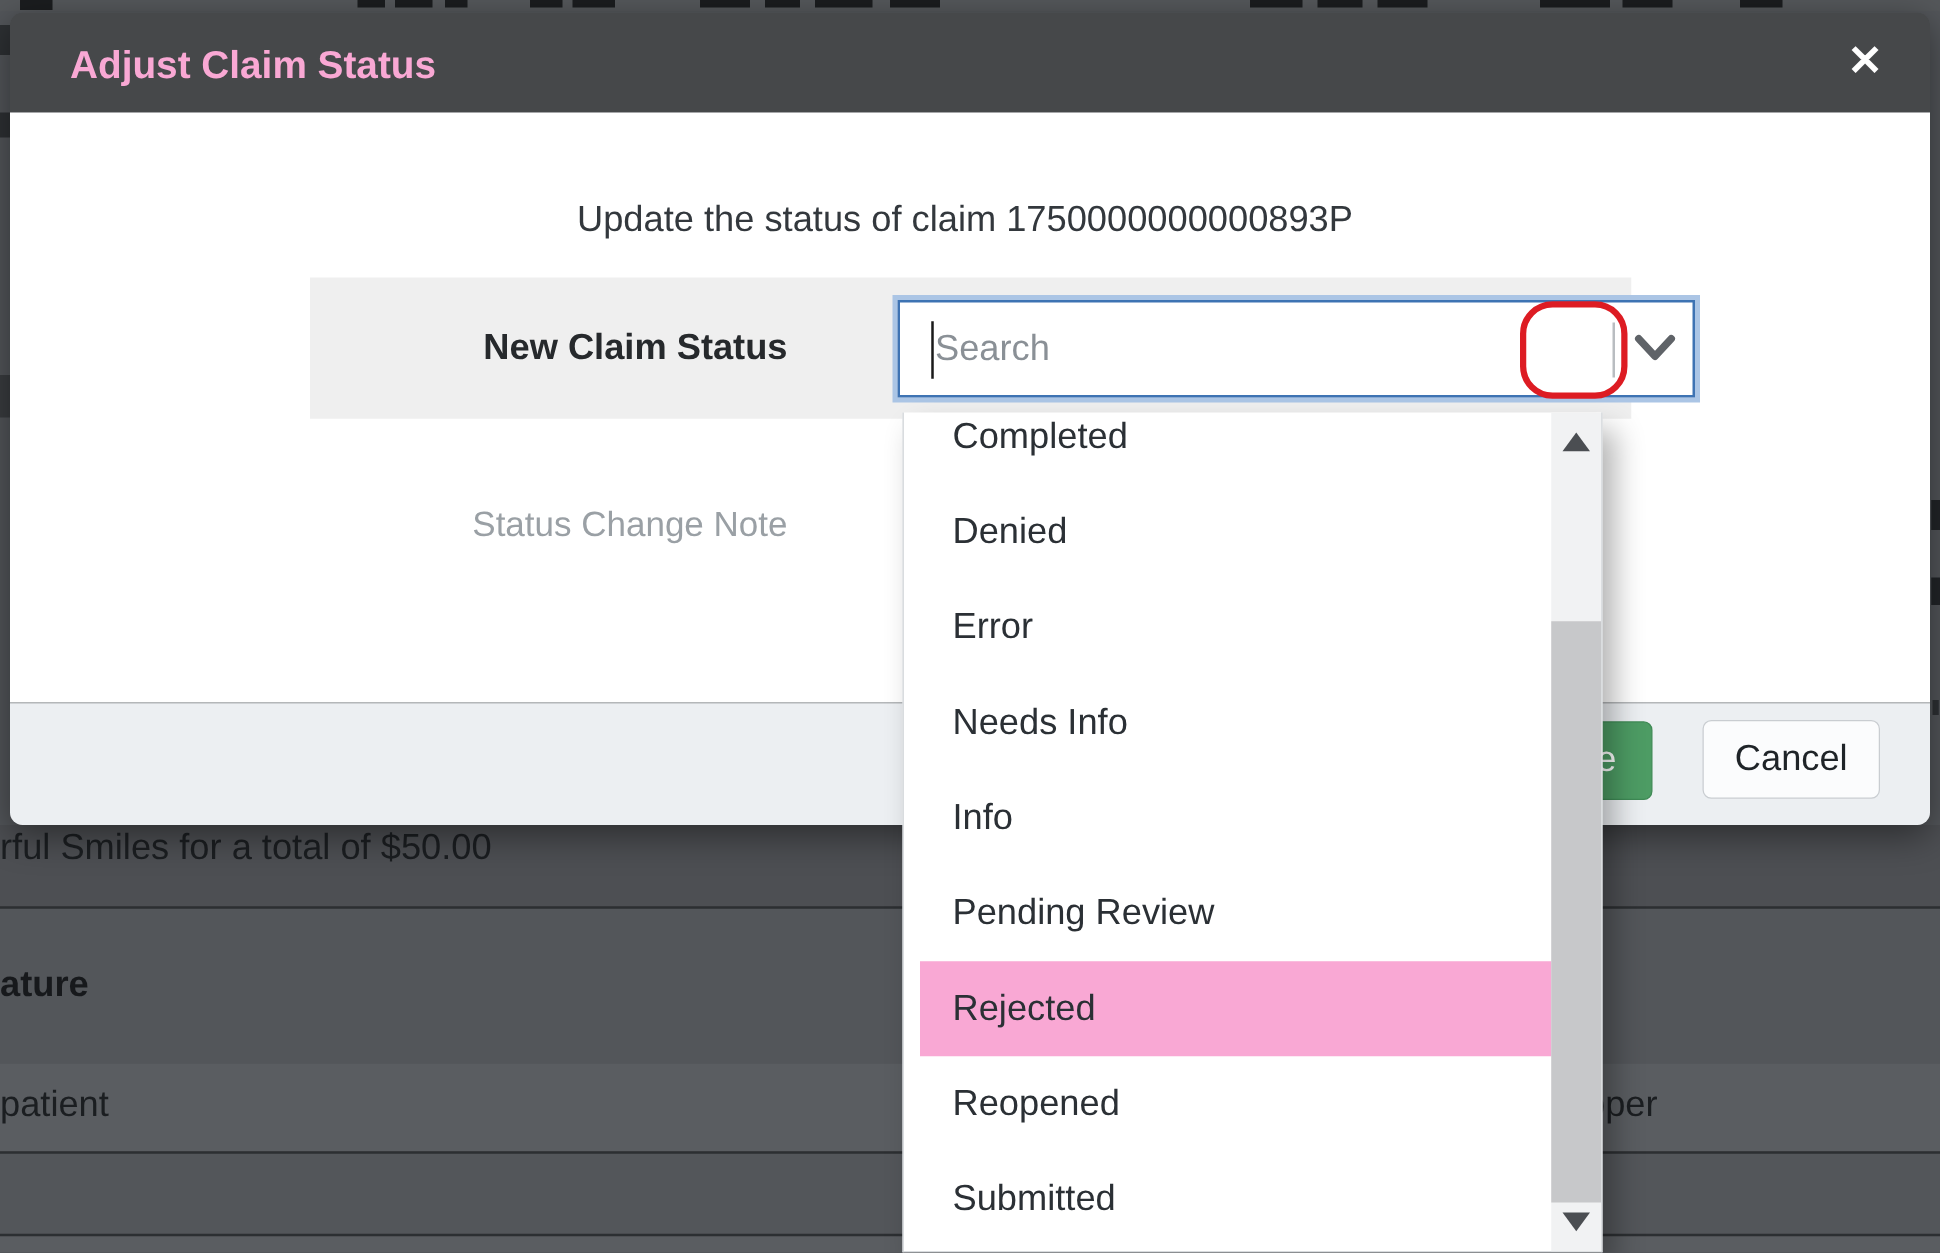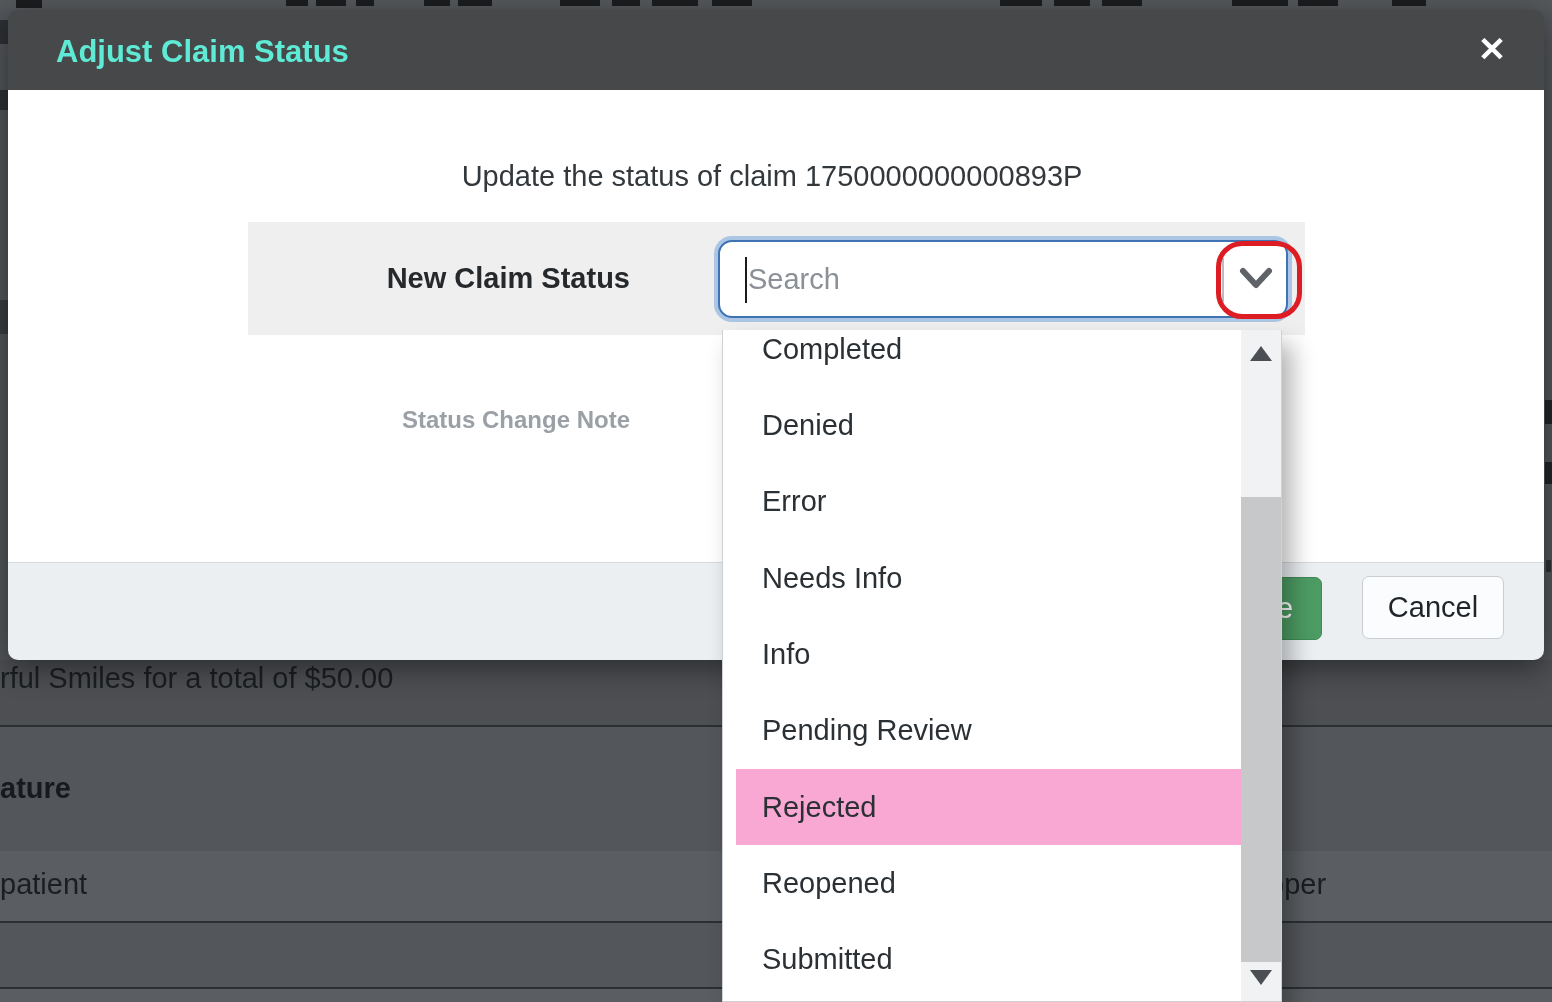--- a/index.html
+++ b/index.html
@@ -14,46 +14,46 @@
   .bg-band-light { position:absolute; left:0; width:1552px; background:rgba(255,255,255,0.045); }
   .bg-line { position:absolute; left:0; width:1552px; height:2px; background:#2c2f32; }
   .bg-text { position:absolute; color:#1b1e21; font-size:29px; white-space:nowrap; }
   .bg-text.bold { font-weight:bold; color:#17191c; }
 
   
   .modal { position:absolute; left:8px; top:10px; width:1536px; height:650px;
            border-radius:10px; box-shadow:0 8px 30px rgba(0,0,0,0.45); z-index:10; }
   .modal-header { position:absolute; left:0; top:0; width:100%; height:80px;
                   background:#46484a; border-radius:10px 10px 0 0; }
-  .modal-title { position:absolute; left:48px; top:24px; color:#5eead4;
+  .modal-title { position:absolute; left:48px; top:24px; color:#f9a8d4;
                  font-size:31px; font-weight:600; }
   .close-btn { position:absolute; right:30px; top:16px; width:44px; height:46px;
                color:#ffffff; font-size:34px; font-weight:bold; text-align:center;
                line-height:46px; cursor:pointer; }
   .modal-body { position:absolute; left:0; top:80px; width:100%; height:472px;
                 background:#ffffff; }
   .modal-footer { position:absolute; left:0; top:552px; width:100%; height:98px;
                   background:#eceff2; border-top:1px solid #d7dadd;
                   border-radius:0 0 10px 10px; }
 
   .claim-text { position:absolute; left:4px; top:160px; width:1536px;
                 text-align:center; font-size:29px; color:#33383d; z-index:11; }
 
   .form-row-1 { position:absolute; left:248px; top:222px; width:1057px; height:113px;
                 background:#efefef; z-index:11; }
   .field-label { position:absolute; left:248px; top:222px; width:382px; height:113px;
                  display:flex; align-items:center; justify-content:flex-end;
                  font-size:29px; font-weight:bold; color:#26292c; z-index:12; }
   .note-label { position:absolute; left:248px; top:390px; width:382px; height:60px;
                 display:flex; align-items:center; justify-content:flex-end;
-                font-size:24px; color:#9aa0a5; z-index:12;font-weight:bold; }
+                font-size:28px; color:#9aa0a5; z-index:12; }
 
   
-  .search-box { position:absolute; left:718px; top:240px; width:570px; height:78px;
-                background:#ffffff; border:2px solid #3e73b3; border-radius:14px;
+  .search-box { position:absolute; left:718px; top:240px; width:638px; height:78px;
+                background:#ffffff; border:2px solid #3e73b3; border-radius:0;
                 box-shadow:0 0 0 4px #abc5e5; z-index:12;padding-left:29px; }
   .search-input { position:absolute; left:28px; top:2px; width:470px; height:70px;
                   border:none; outline:none; font-family:"Liberation Sans",sans-serif;
                   font-size:29px; color:#33383d; background:transparent; }
   .search-input::placeholder { color:#8a9096; opacity:1; }
   .caret { position:absolute; left:25px; top:15px; width:2px; height:46px; background:#1a1a1a; }
   .combo-sep { position:absolute; right:62px; top:16px; width:2px; height:44px; background:#b9bdc1; }
   .combo-toggle { position:absolute; right:0; top:0; width:60px; height:74px;
                   display:flex; align-items:center; justify-content:center; cursor:pointer; }
 

